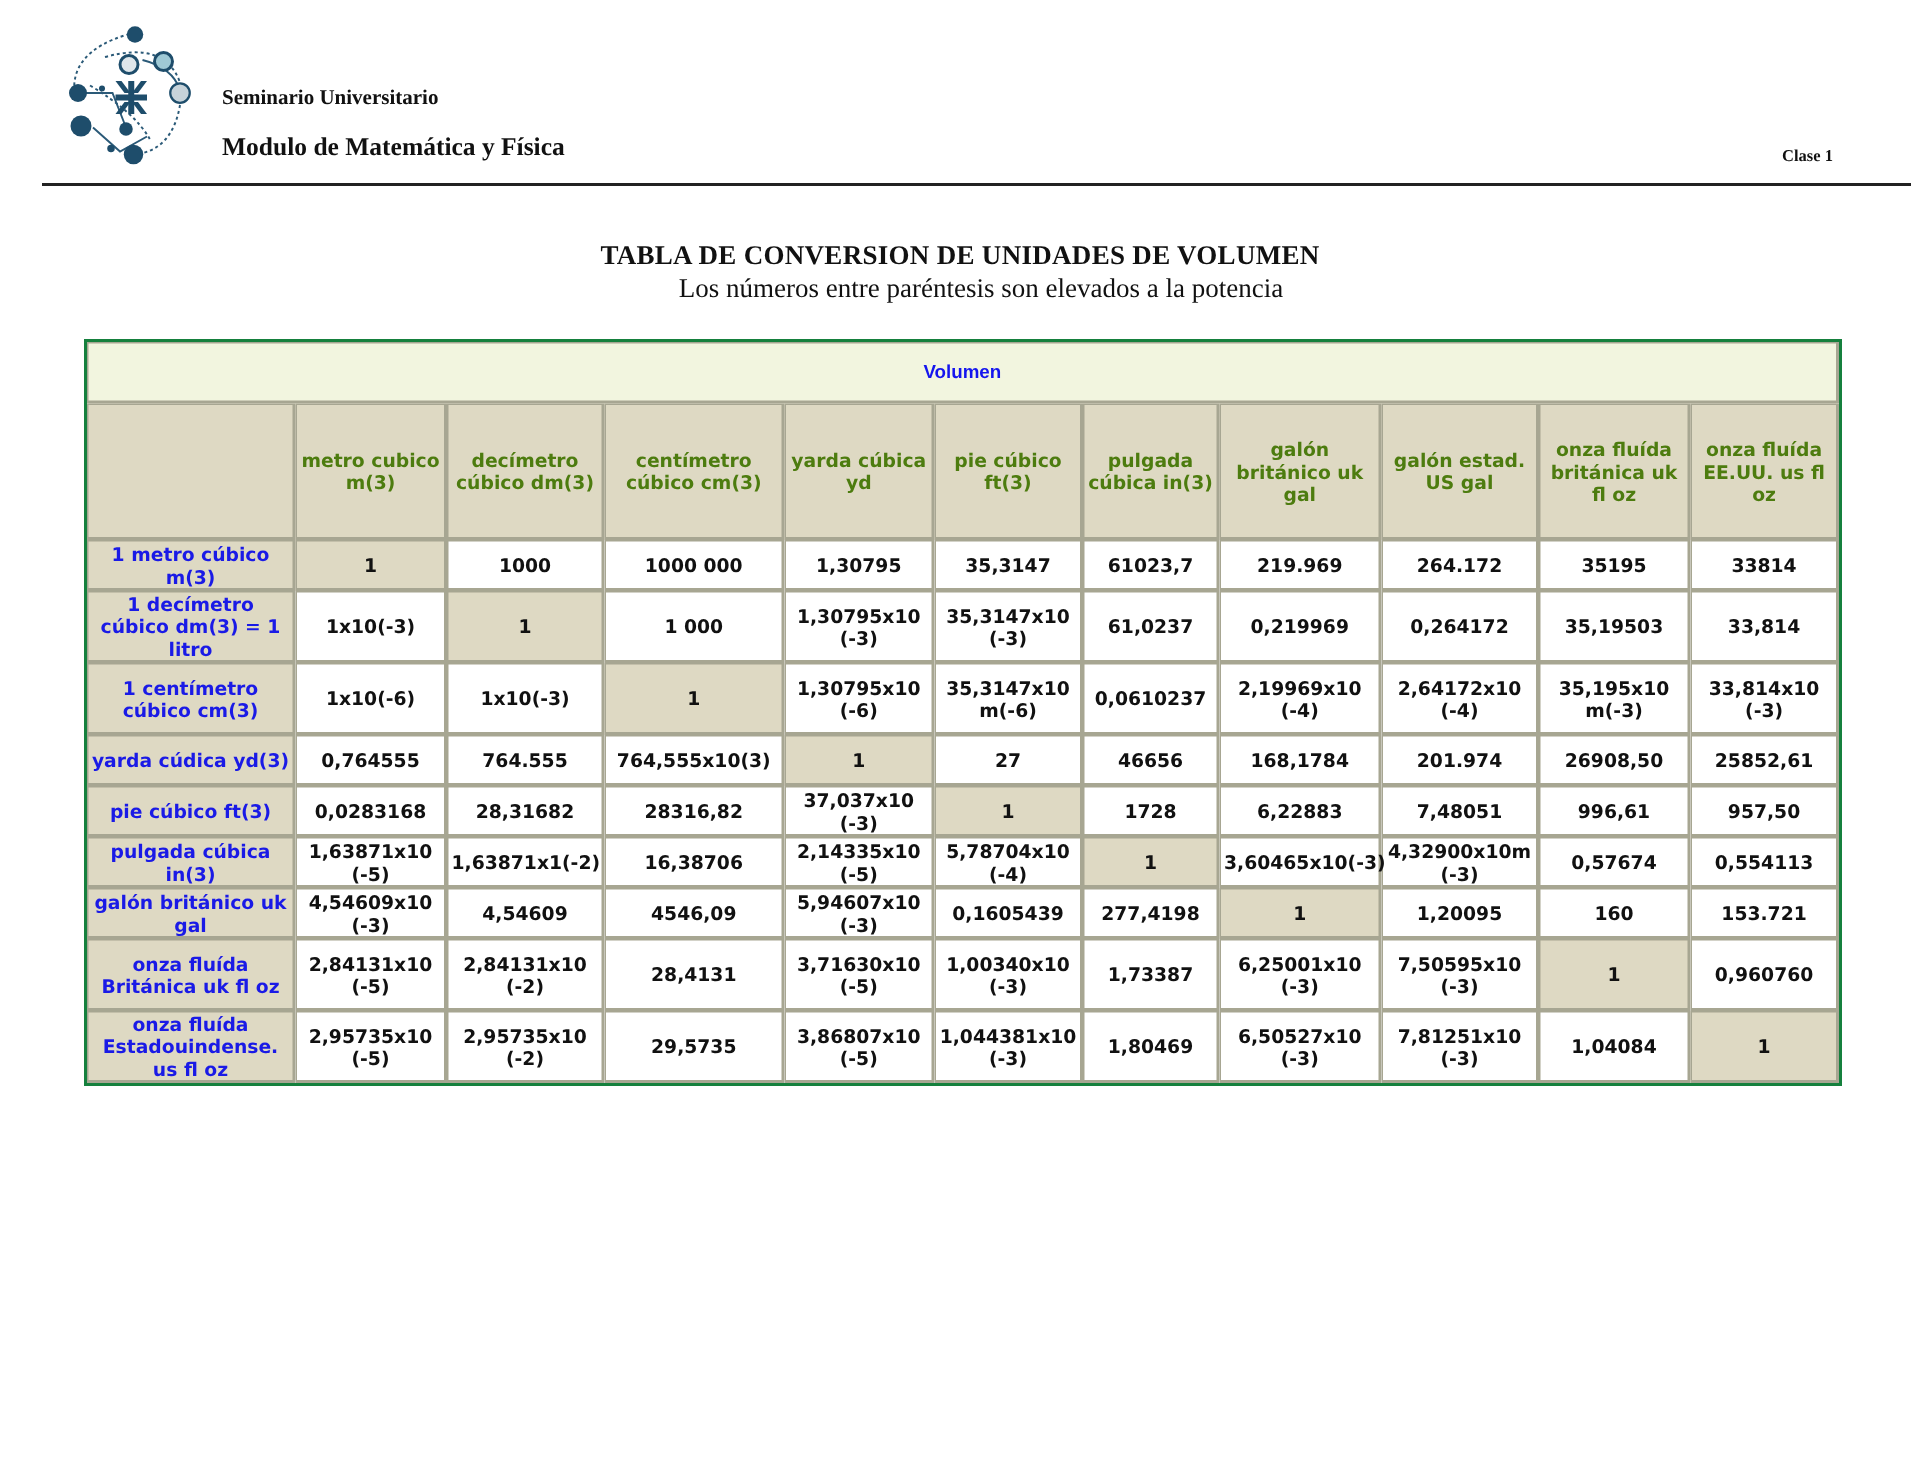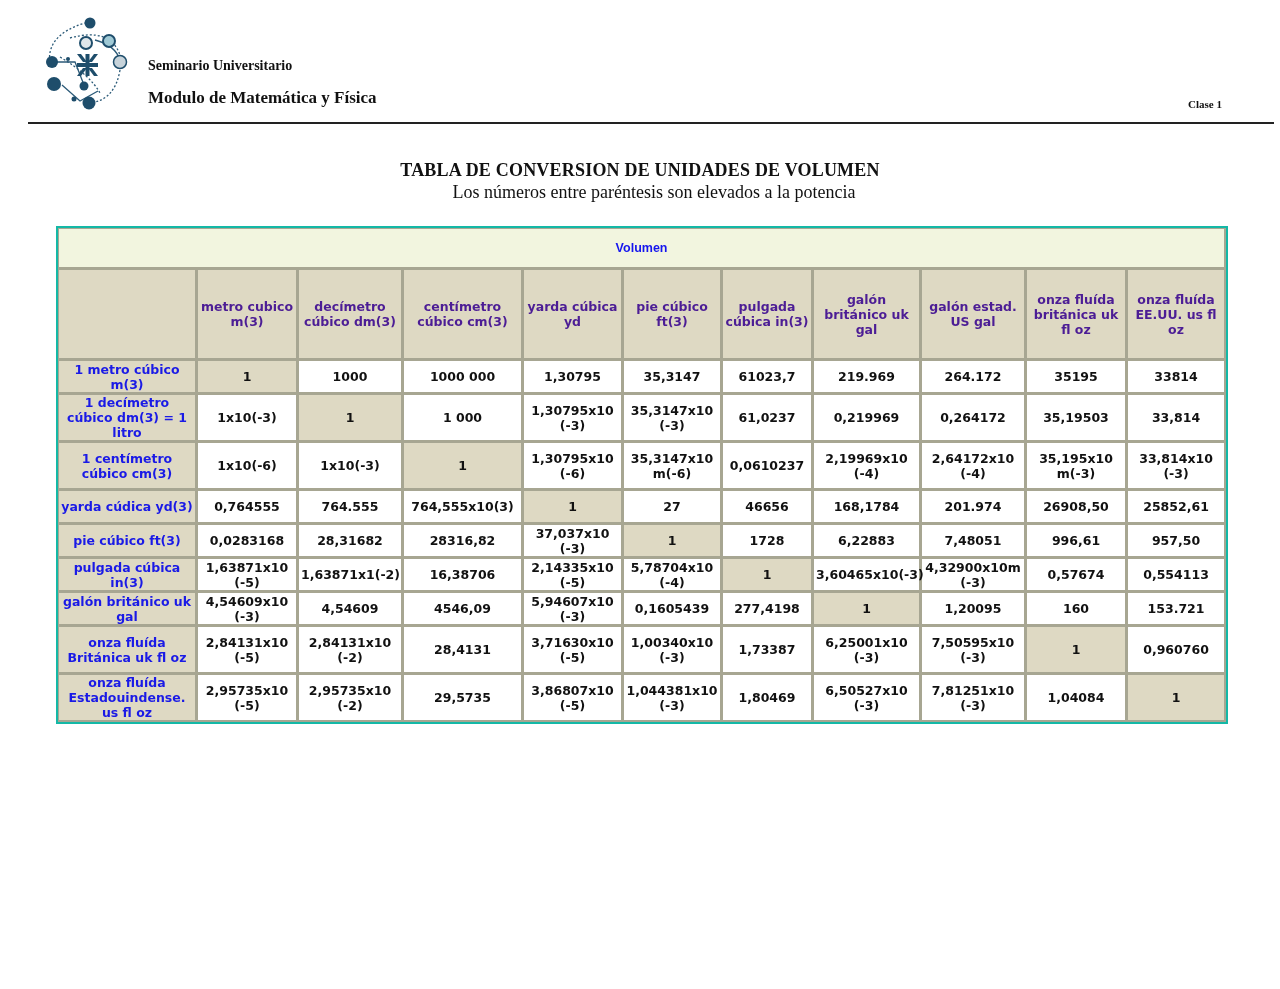--- a/index.html
+++ b/index.html
@@ -6,24 +6,24 @@
     body { width: 1280px; height: 989px; position: relative; overflow: hidden; font-family: "Liberation Serif", serif; color: #111; }
     .logo { position: absolute; left: 40px; top: 15px; width: 95px; height: 100px; }
     .hdr-line1 { position: absolute; left: 148px; top: 58px; font-family: "Liberation Serif", serif; font-weight: bold; font-size: 14px; }
     .hdr-line2 { position: absolute; left: 148px; top: 88px; font-family: "Liberation Serif", serif; font-weight: bold; font-size: 17px; }
     .hdr-clase { position: absolute; right: 58px; top: 98px; font-family: "Liberation Serif", serif; font-weight: bold; font-size: 11px; }
     .hdr-rule { position: absolute; left: 28px; right: 6px; top: 122px; height: 2px; background: #222; }
     .title { position: absolute; left: 0; right: 0; top: 160px; text-align: center; font-family: "Liberation Serif", serif; font-weight: bold; font-size: 18px; letter-spacing: 0.2px; }
     .subtitle { position: absolute; left: 0; right: 0; top: 182px; text-align: center; font-family: "Liberation Serif", serif; font-size: 18px; margin-left: 28px; }
 
     .tbl-wrap { position: absolute; left: 56px; top: 226px; width: 1168px; }
-    table.conv { border-collapse: separate; border-spacing: 0; width: 1168px; table-layout: fixed; border: 2px solid #14b8a6; font-family: "DejaVu Sans", sans-serif; }
+    table.conv { border-collapse: separate; border-spacing: 0; width: 1168px; table-layout: fixed; border: 2px solid #15803d; font-family: "DejaVu Sans", sans-serif; }
     table.conv td, table.conv th { border: 1px solid #a7a692; border-right-width: 2px; border-bottom-width: 2px; padding: 0 2px; text-align: center; vertical-align: middle; font-size: 12.5px; font-weight: bold; line-height: 15px; }
     .banner { background: #f2f5df; height: 38px; color: #1515ee; font-family: "Liberation Sans", sans-serif; font-weight: bold; font-size: 32px; line-height: 38px; }
-    th.colh { background: #ded9c3; color: #4c1d95; vertical-align: top; height: 88px; padding-top: 1px; font-size: 12.5px; }
+    th.colh { background: #ded9c3; color: #4d7c0f; vertical-align: top; height: 88px; padding-top: 1px; font-size: 12.5px; }
     th.corner { background: #ded9c3; }
     th.rowh { background: #ded9c3; color: #1a1ae6; font-size: 12.5px; }
     td.val { background: #ffffff; color: #111; }
     td.diag { background: #ded9c3; color: #111; }
   </style>
 </head>
 <body>
 
 <div class="logo">
   <svg width="95" height="100" viewBox="0 0 95 100">

